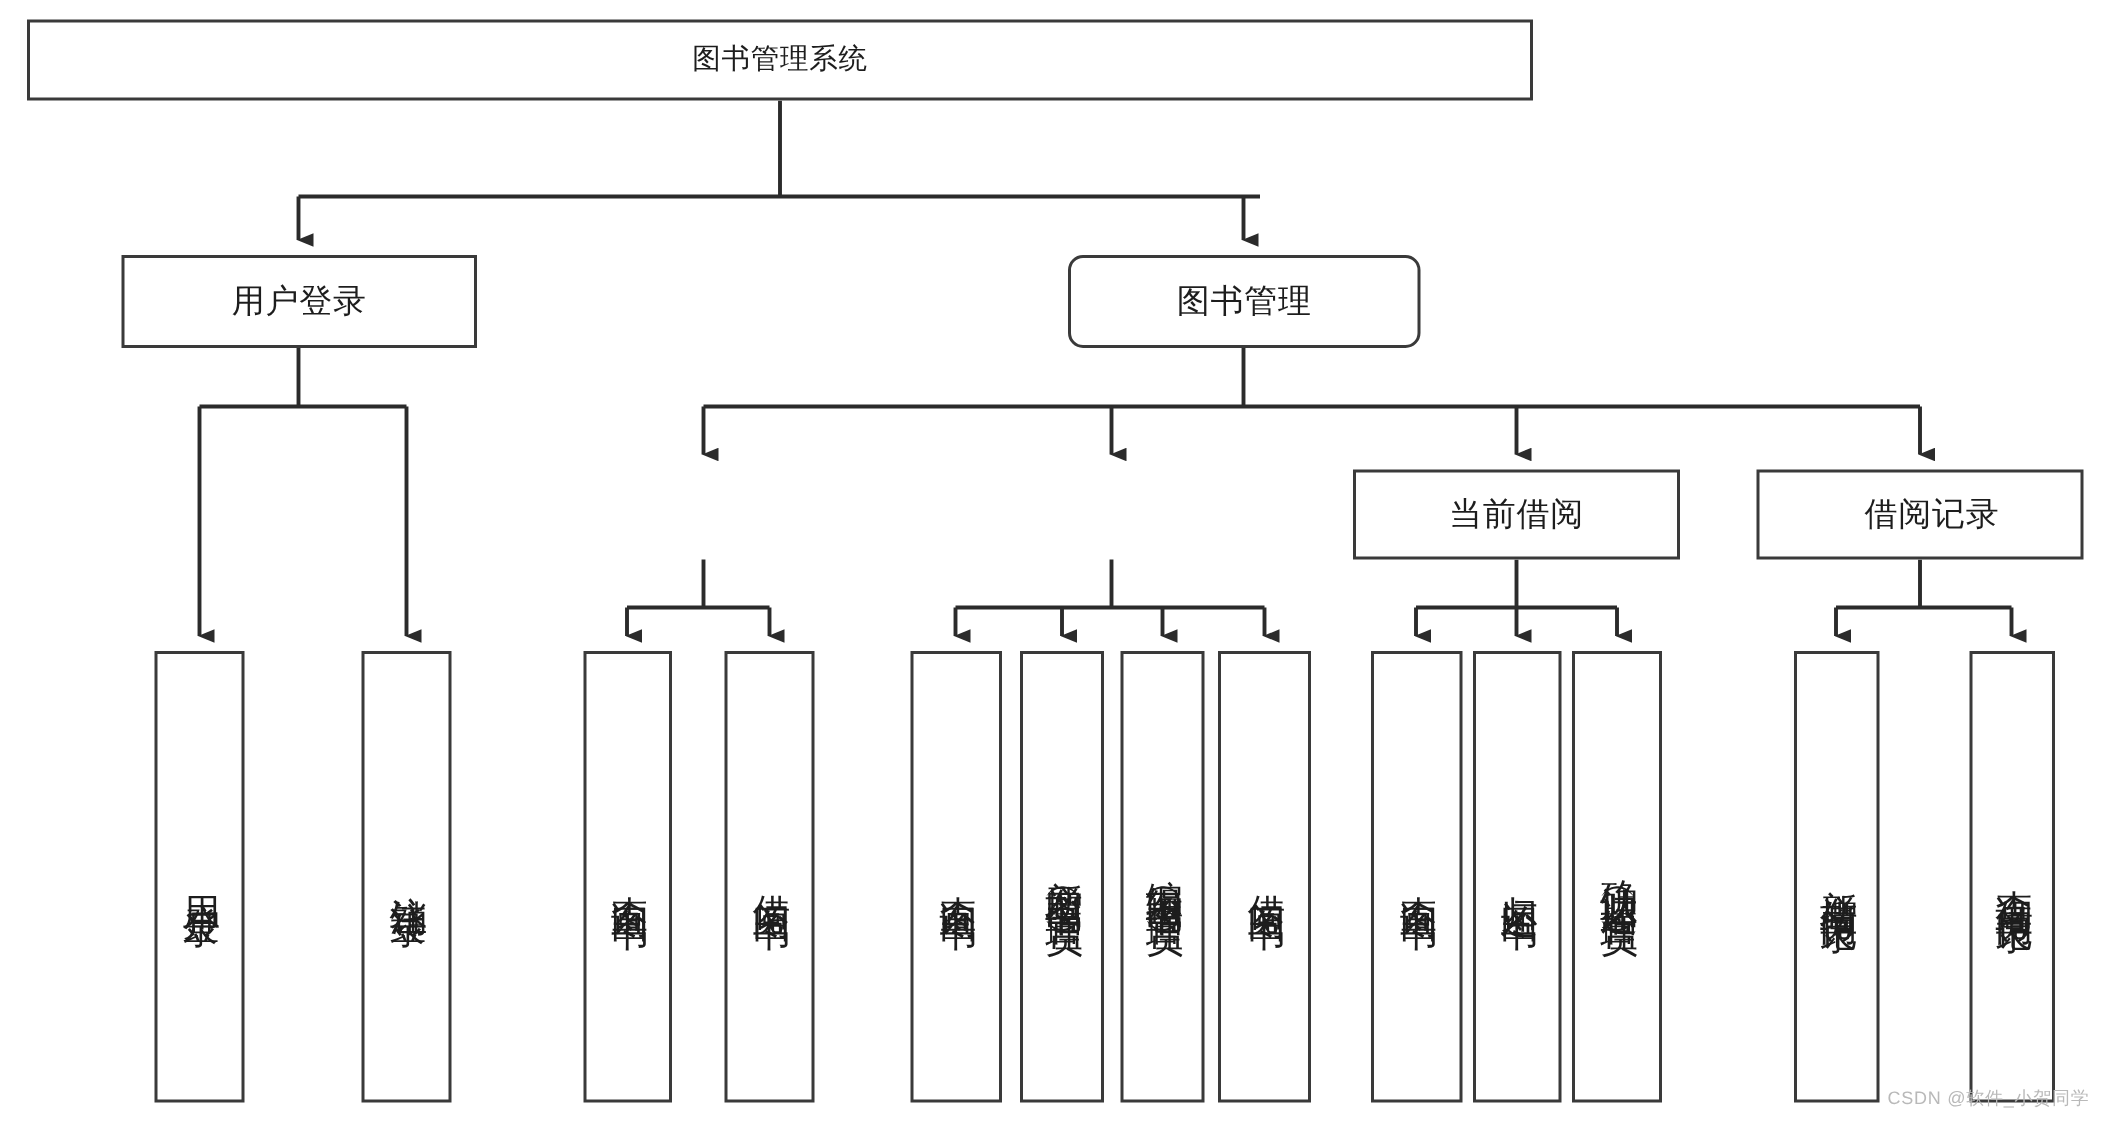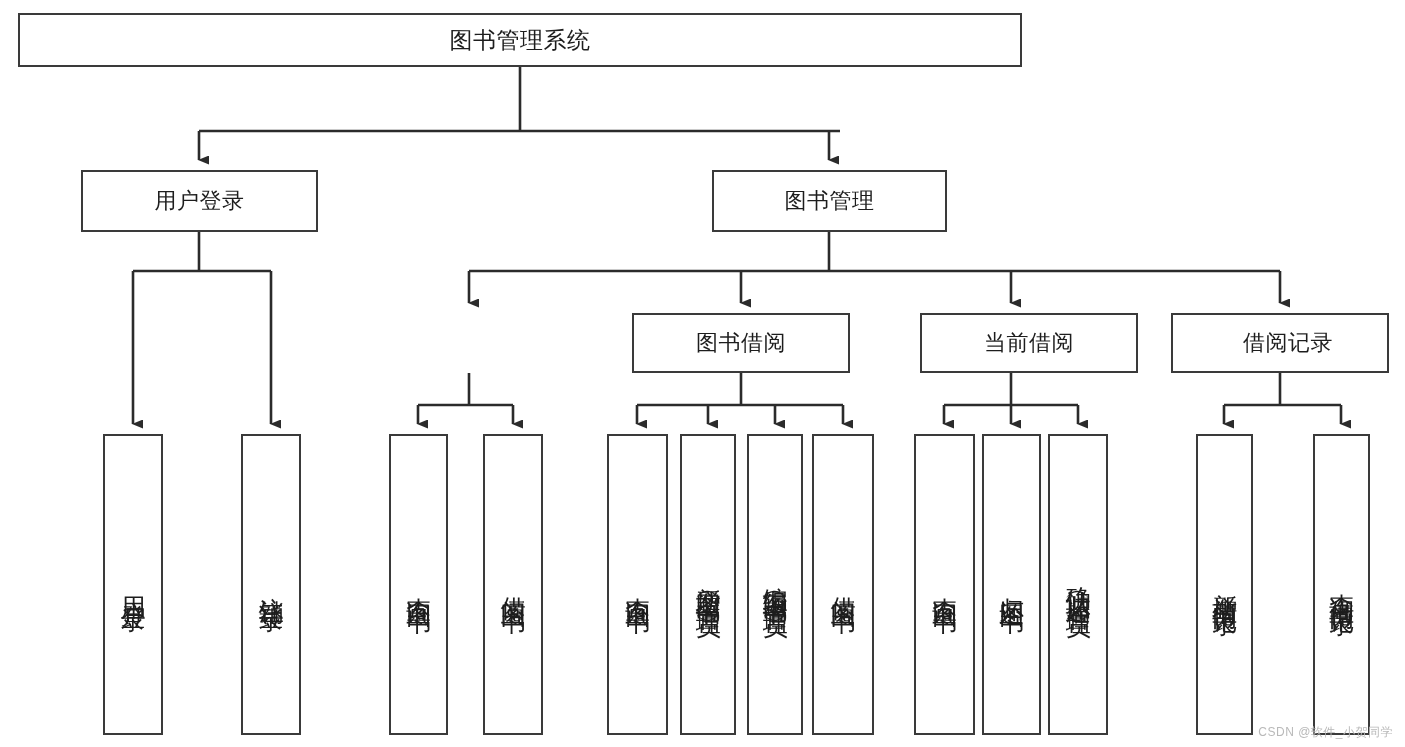--- a/index.html
+++ b/index.html
@@ -42,21 +42,21 @@
     line-height: 1.08;
     letter-spacing: 0.5px;
     white-space: nowrap;
   }
   
   .node.h .node-label {
     font-size: 22px;
     text-align: center;
   }
   .node.root .node-label {
-    font-size: 23px;
+    font-size: 19px;
   }
   
   .node.v {
     align-items: center;
     justify-content: center;
     padding: 4px 0;
   }
   .node.v .node-label {
     writing-mode: vertical-rl;
     text-orientation: upright;
@@ -134,30 +134,27 @@
   </svg>
 
   <div class="node h root" style="left:18px; top:13px; width:1004px; height:54px;">
     <span class="node-label">图书管理系统</span>
   </div>
 
   <div class="node h" style="left:81px; top:170px; width:237px; height:62px;">
     <span class="node-label">用户登录</span>
   </div>
 
-  <div class="node h" style="left:712px; top:170px; width:235px; height:62px;">
+  <div class="node h" style="left:712px; top:170px; width:235px; height:62px;border-radius:10px;">
     <span class="node-label">图书管理</span>
   </div>
 
 
-  <div class="node h" style="left:632px; top:313px; width:218px; height:60px;">
-    <span class="node-label">图书借阅</span>
-  </div>
-
-  <div class="node h" style="left:902px; top:313px; width:218px; height:60px;margin-left:18px;">
+
+  <div class="node h" style="left:902px; top:313px; width:218px; height:60px;">
     <span class="node-label">当前借阅</span>
   </div>
 
   <div class="node h" style="left:1171px; top:313px; width:218px; height:60px;padding-left:16px;">
     <span class="node-label">借阅记录</span>
   </div>
 
   <div class="node v" style="left:103px; top:434px; width:60px; height:301px;">
     <span class="node-label">用户登录</span>
   </div>

